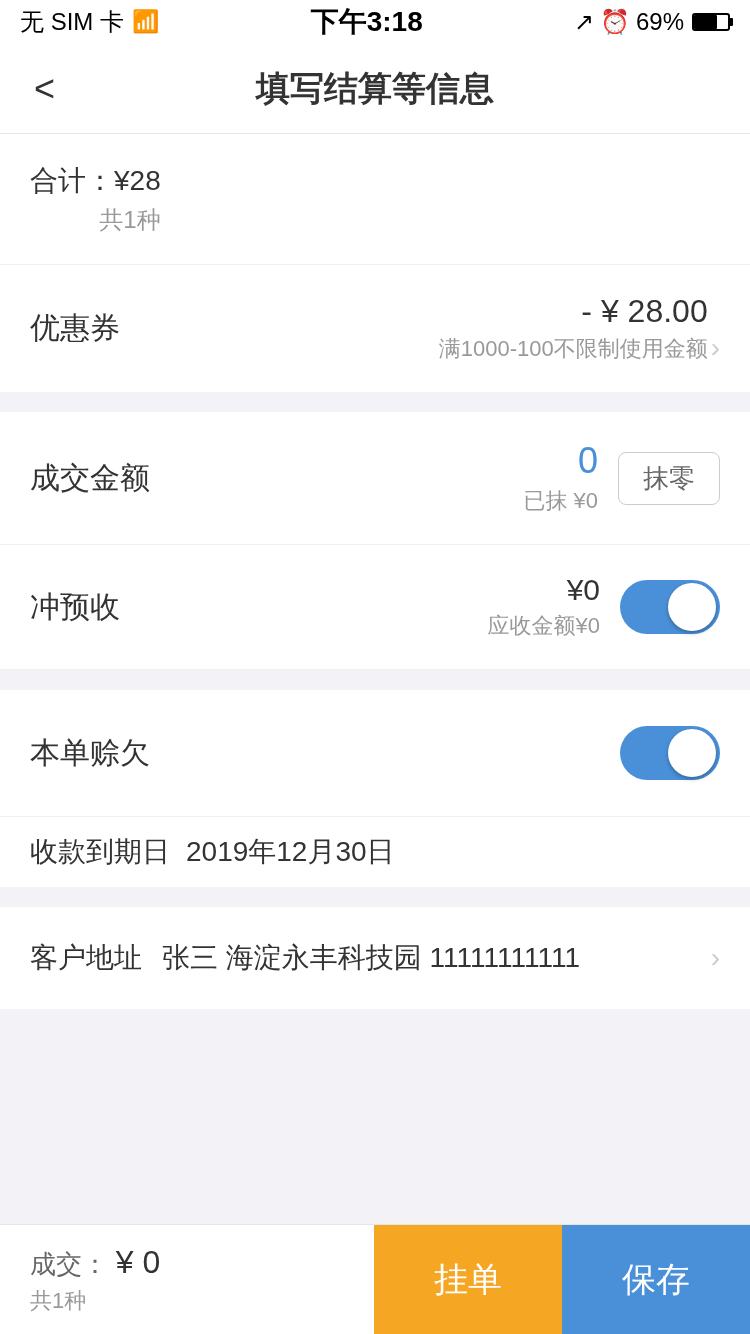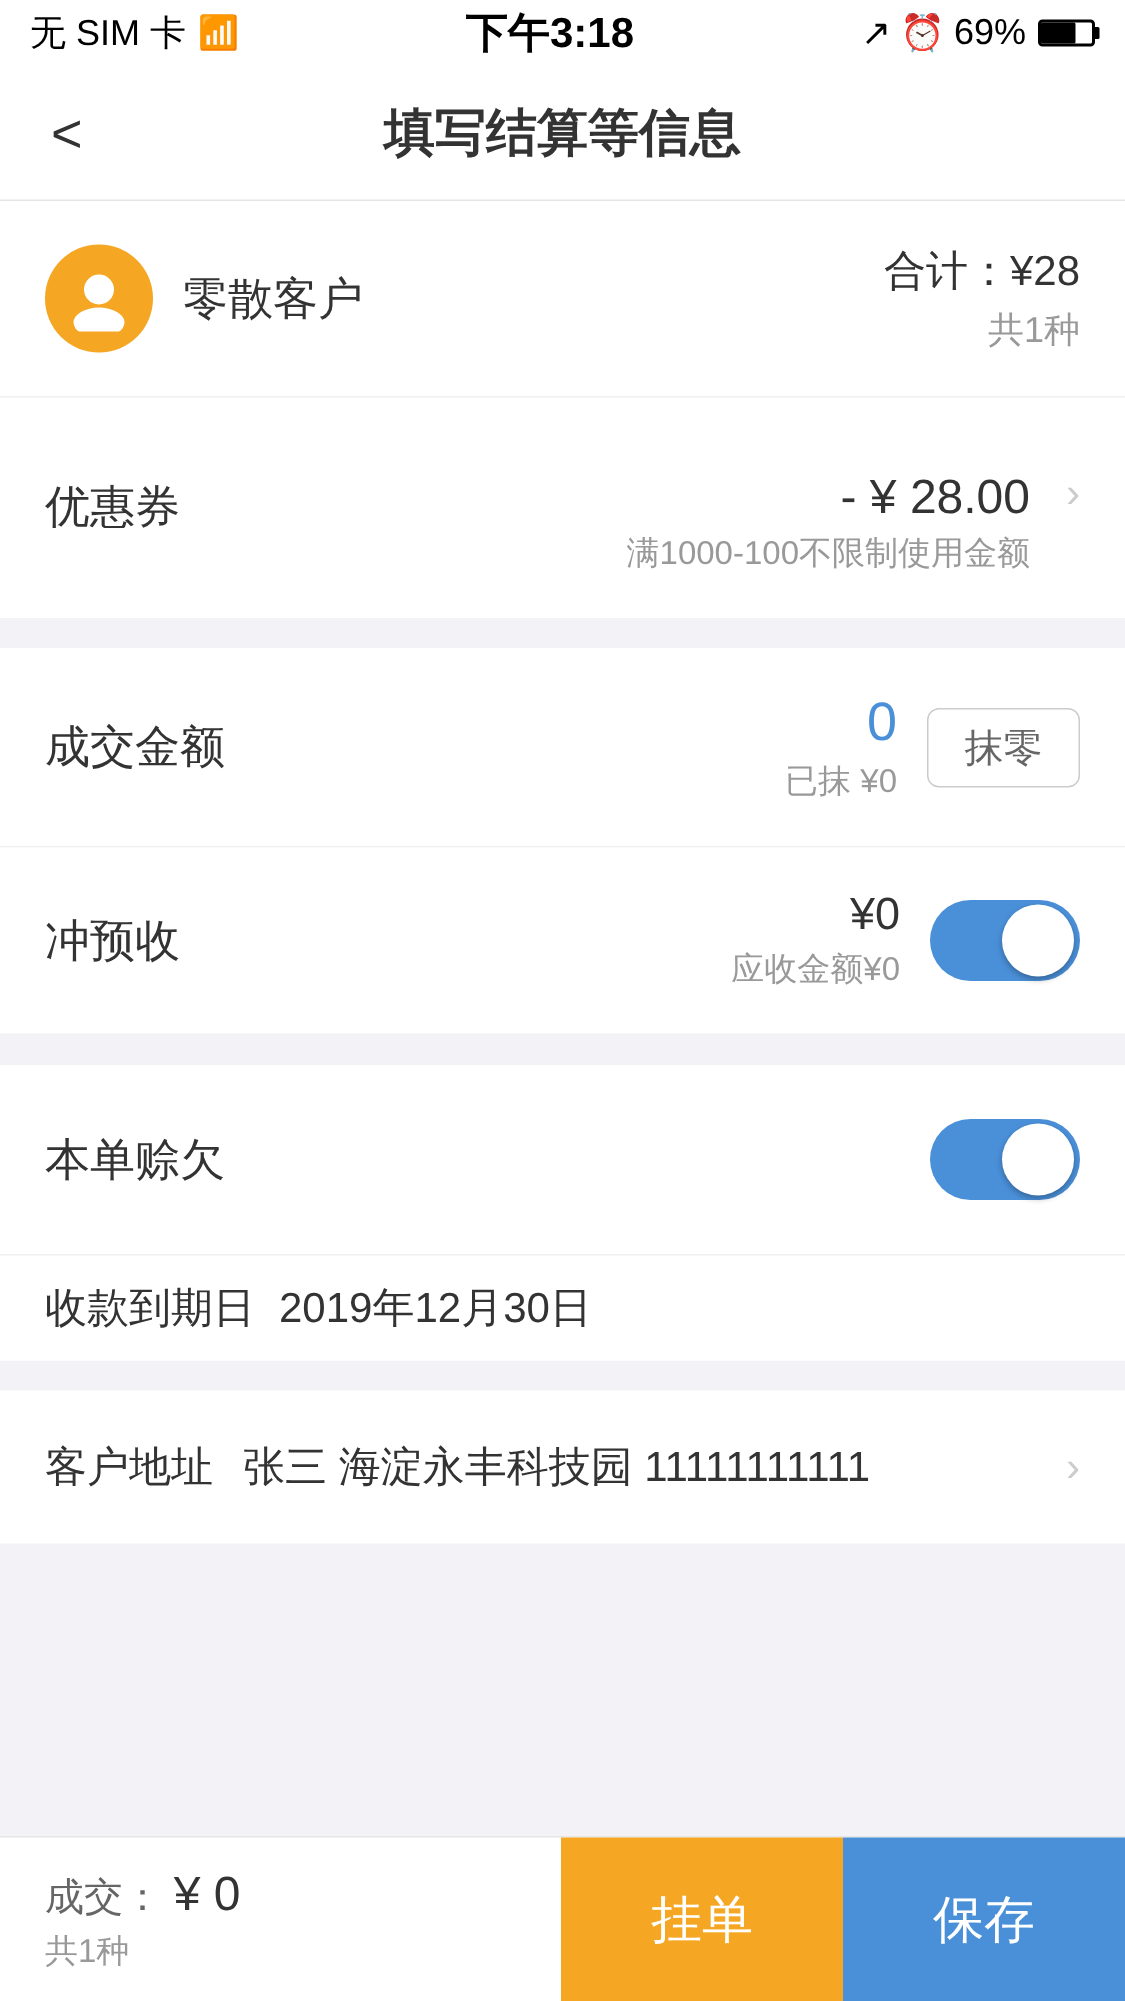--- a/index.html
+++ b/index.html
@@ -115,21 +115,21 @@
     
     .coupon-row {
       padding: 28px 30px;
       display: flex;
       align-items: center;
       justify-content: space-between;
       background: #fff;
       border-top: 1px solid #f0f0f0;
     }
     .coupon-label { font-size: 30px; color: #333; }
-    .coupon-right { display: flex; align-items: flex-start; gap: 24px; margin-top: 20px; }
+    .coupon-right { display: flex; align-items: flex-end; gap: 3px; }
     .coupon-right-info { text-align: right; }
     .coupon-amount { font-size: 32px; color: #333; font-weight: 500; }
     .coupon-desc { font-size: 22px; color: #999; margin-top: 4px; }
     .chevron-right { color: #ccc; font-size: 28px; }
     .form-label { font-size: 30px; color: #333; }
     .form-right { display: flex; align-items: center; gap: 20px; }
     .amount-value { font-size: 36px; color: #4a90d9; font-weight: 500; }
     .round-zero-btn {
       border: 1px solid #ccc;
       border-radius: 8px;
@@ -296,29 +296,20 @@
 
 <div class="nav-bar">
   <div class="nav-back">&lt;</div>
   <div class="nav-title">填写结算等信息</div>
 </div>
 
 <div class="content-area">
 
   <div class="section">
     <div class="customer-row">
-      <div class="customer-left">
-        <div class="customer-avatar">
-          <svg viewBox="0 0 44 44" fill="white">
-            <circle cx="22" cy="16" r="10"></circle>
-            <ellipse cx="22" cy="38" rx="17" ry="10"></ellipse>
-          </svg>
-        </div>
-        <span class="customer-name">零散客户</span>
-      </div>
       <div class="customer-right">
         <div class="customer-total">合计：¥28</div>
         <div class="customer-count">共1种</div>
       </div>
     </div>
 
     <div class="coupon-row">
       <span class="coupon-label">优惠券</span>
       <div class="coupon-right">
         <div class="coupon-right-info">

